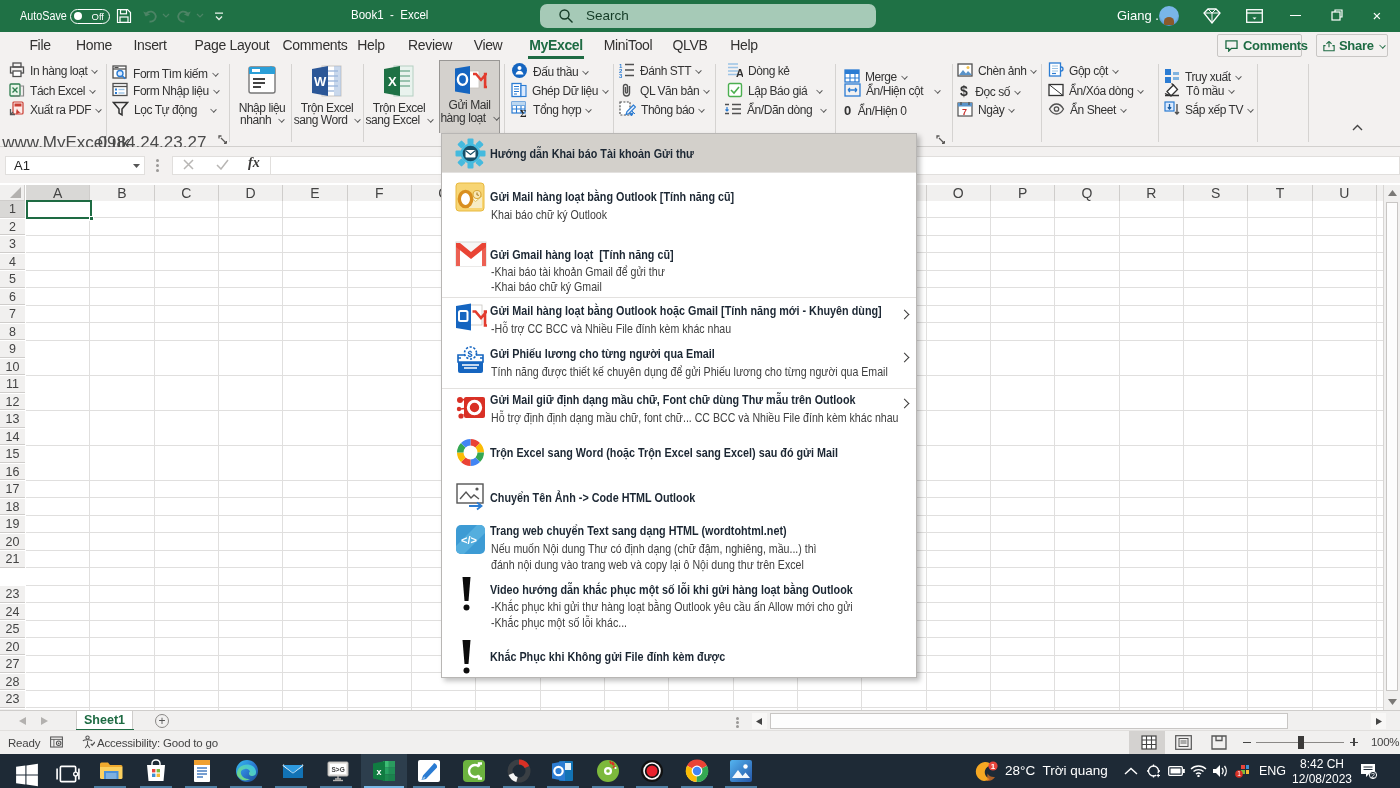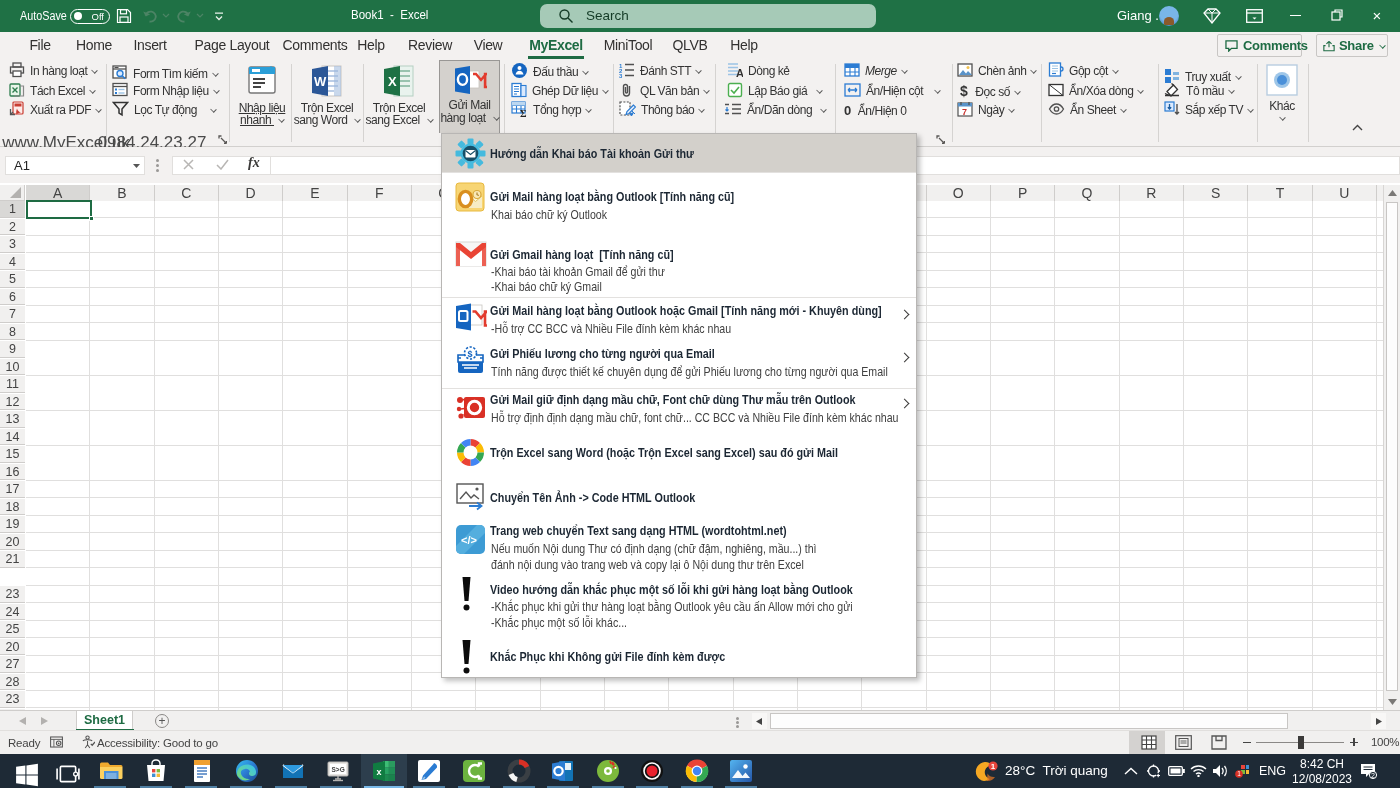--- a/index.html
+++ b/index.html
@@ -175,21 +175,21 @@
       </svg>Form Nhập liệu<span class="cv"></span></div>
   <div class="rs" style="left:112px;top:42px;"><svg width="17" height="16" viewBox="0 0 17 16">
         <path d="M1.5 1.5h14l-5.5 6.5v6l-3-1.8V8z" fill="none" stroke="#333" stroke-width="1.5"></path>
       </svg>Lọc Tự động<span class="cv" style="margin-left:14px;"></span></div>
   <div class="glabel" style="left:152px;">0984.24.23.27</div>
   <svg style="position:absolute;left:218px;top:76px;" width="9" height="9" viewBox="0 0 9 9">
       <path d="M1 3.5V1h2.5M8.5 8.5H6M8.5 8.5V6M8.5 8.5L3 3" fill="none" stroke="#5a5856" stroke-width="1.3"></path>
     </svg>
   <div class="rdiv" style="left:229px;"></div>
 
-  <div class="rbig" style="left:226px;text-decoration:underline;"><svg class="bi" width="34" height="34" viewBox="0 0 34 34">
+  <div class="rbig" style="left:226px;"><svg class="bi" width="34" height="34" viewBox="0 0 34 34">
         <rect x="4" y="3" width="26" height="26" rx="2" fill="#fff" stroke="#777" stroke-width="1.4"></rect>
         <rect x="4" y="3" width="26" height="7" fill="#2b9fd8"></rect>
         <path d="M22 5l4-3 4 3-4 3z" fill="#2b9fd8"></path>
         <path d="M8 15h12M8 19h12M8 23h8" stroke="#444" stroke-width="2"></path>
         <rect x="7" y="5" width="8" height="3" fill="#fff"></rect>
       </svg>Nhập liệu<br>nhanh <span class="cv"></span></div>
   <div class="rdiv" style="left:291px;"></div>
 
   <div class="rbig" style="left:291px;"><svg class="bi" width="34" height="34" viewBox="0 0 34 34">
         <rect x="12" y="2" width="19" height="30" fill="#fff" stroke="#c9c5c0" stroke-width="1"></rect>
@@ -249,21 +249,21 @@
   <div class="rs" style="left:727px;top:22.5px;"><svg width="16" height="16" viewBox="0 0 16 16">
         <rect x="1.5" y="1.5" width="13" height="13" rx="1.5" fill="#fff" stroke="#4caf50" stroke-width="1.4"></rect>
         <path d="M4 8l3 3 5-6" fill="none" stroke="#4caf50" stroke-width="1.6"></path>
       </svg>Lập Báo giá<span class="cv" style="margin-left:10px;"></span></div>
   <div class="rs" style="left:724px;top:42px;"><svg width="18" height="16" viewBox="0 0 18 16">
         <path d="M1 3.5h4M8 3.5h9M8 8h9M1 12.5h4M8 12.5h9" stroke="#505050" stroke-width="1.4"></path>
         <path d="M3 6v4M1.5 8.5L3 10l1.5-1.5" fill="none" stroke="#2b7cd3" stroke-width="1.2"></path>
       </svg>Ẩn/Dãn dòng<span class="cv" style="margin-left:9px;"></span></div>
   <div class="rdiv" style="left:835px;"></div>
 
-  <div class="rs" style="left:844px;top:3px;font-style:italic;"><svg width="16" height="16" viewBox="0 0 16 16">
+  <div class="rs" style="left:844px;top:9px;"><svg width="16" height="16" viewBox="0 0 16 16">
         <rect x="1" y="2" width="14" height="12" fill="#fff" stroke="#2b7cd3" stroke-width="1.3"></rect>
         <rect x="1" y="2" width="14" height="4" fill="#2b7cd3"></rect>
         <path d="M1 10h14M6 6v8M11 6v8" stroke="#2b7cd3" stroke-width="1.1"></path>
       </svg>Merge<span class="cv"></span></div>
   <div class="rs" style="left:844px;top:22.5px;"><svg width="17" height="16" viewBox="0 0 17 16">
         <rect x="1" y="2" width="15" height="12" fill="none" stroke="#2b7cd3" stroke-width="1.3"></rect>
         <path d="M4 8h9M4 8l2-2M4 8l2 2M13 8l-2-2M13 8l-2 2" fill="none" stroke="#2b7cd3" stroke-width="1.3"></path>
       </svg>Ẩn/Hiện cột<span class="cv" style="margin-left:12px;"></span></div>
   <div class="rs" style="left:844px;top:42px;"><span style="font-weight:bold;font-size:13px;margin-right:7px;">0</span>Ẩn/Hiện 0</div>
   <svg style="position:absolute;left:936px;top:76px;" width="9" height="9" viewBox="0 0 9 9">
@@ -314,25 +314,20 @@
         <path d="M9.5 3l-2-1.5M1 13.5h14" stroke="#333" stroke-width="1.4"></path>
         <path d="M1 11.5c1.5 1 3 1.5 5 1.8" stroke="#333" stroke-width="1.2" fill="none"></path>
       </svg>Tô mầu<span class="cv"></span></div>
   <div class="rs" style="left:1164px;top:42px;"><svg width="16" height="16" viewBox="0 0 16 16">
         <rect x="1" y="1" width="9" height="9" fill="#dbeafe" stroke="#2b7cd3" stroke-width="1.2"></rect>
         <path d="M5.5 3v5M3.8 6.2L5.5 8l1.7-1.8" fill="none" stroke="#1a5c9e" stroke-width="1.3"></path>
         <path d="M13 3v10M11 11l2 2 2-2" fill="none" stroke="#505050" stroke-width="1.4"></path>
       </svg>Sắp xếp TV<span class="cv"></span></div>
   <div class="rdiv" style="left:1257px;"></div>
 
-  <div class="rbig" style="left:1246px;"><svg class="bi" width="32" height="32" viewBox="0 0 32 32">
-        <rect x="1" y="1" width="30" height="30" fill="#fff" stroke="#b8cde0" stroke-width="1.4"></rect>
-        <circle cx="16" cy="16" r="8" fill="#9ec6e8"></circle>
-        <circle cx="16" cy="16" r="5" fill="#4a90d9"></circle>
-      </svg>Khác<br><span class="cv" style="margin-left:0;"></span></div>
   <div class="rdiv" style="left:1308px;"></div>
   <svg style="position:absolute;left:1352px;top:65px;" width="11" height="7" viewBox="0 0 11 7">
       <path d="M1 6l4.5-4.5L10 6" fill="none" stroke="#444" stroke-width="1.4"></path>
     </svg>
 </div>
 
 <div id="fbar">
   <div id="namebox">A1</div>
   <svg style="position:absolute;left:133px;top:17px;" width="7" height="4" viewBox="0 0 7 4">
       <path d="M0 0h7L3.5 4z" fill="#555"></path>

